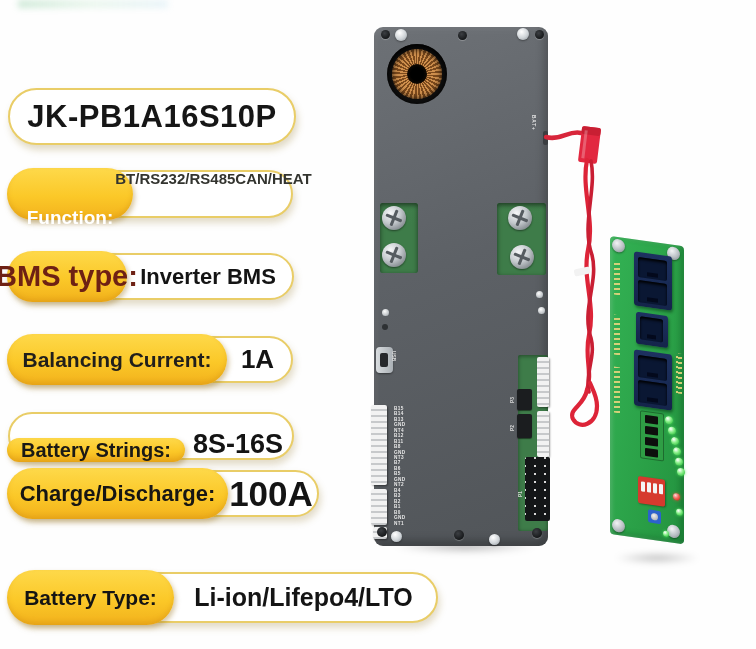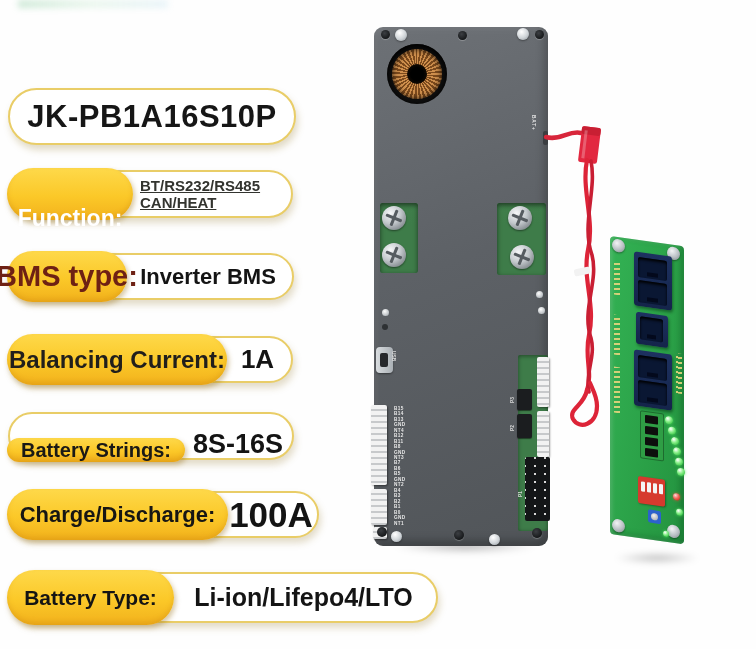--- a/index.html
+++ b/index.html
@@ -32,32 +32,32 @@
     display:flex; align-items:center; justify-content:center;
   }
   .badge-label { font-weight:700; white-space:nowrap; }
   .spec .value {
     position:absolute; top:0; bottom:0; right:6px;
     display:flex; align-items:center; justify-content:center;
     font-weight:700; color:#141414; white-space:nowrap;
   }
   
   .r0 { left:8px; top:170px; width:285px; height:48px; }
-  .r0 .badge { width:126px; } .r0 .badge-label { color:#ffffff; font-size:23px;margin-top:48px; }
-  .r0 .value { left:132px; flex-direction:column; align-items:flex-start; justify-content:center; font-size:15px; line-height:17px; color:#33342f;text-decoration:underline; }
+  .r0 .badge { width:126px; } .r0 .badge-label { color:#ffffff; font-size:19px;margin-top:48px; }
+  .r0 .value { left:132px; align-items:flex-start; justify-content:center; font-size:15px; line-height:17px; color:#33342f; }
   .r1 { left:8px; top:253px; width:286px; height:47px; }
   .r1 .badge { width:120px; } .r1 .badge-label { color:#6e2114; font-size:29px; }
   .r1 .value { left:120px; font-size:22px; }
   .r2 { left:8px; top:336px; width:285px; height:47px; }
-  .r2 .badge { width:220px; } .r2 .badge-label { color:#211f1c; font-size:24px; }
+  .r2 .badge { width:220px; } .r2 .badge-label { color:#211f1c; font-size:21px; }
   .r2 .value { left:220px; font-size:26px; }
   .r3 { left:8px; top:412px; width:286px; height:48px; }
   .r3 .badge { width:178px;margin-top:28px; } .r3 .badge-label { color:#1a1916; font-size:20px; }
   .r3 .value { left:180px; font-size:27px;margin-top:16px; }
-  .r4 { left:8px; top:491px; width:311px; height:47px;text-decoration:underline; }
+  .r4 { left:8px; top:470px; width:311px; height:47px;text-decoration:underline; }
   .r4 .badge { width:221px; } .r4 .badge-label { color:#171614; font-size:22px; }
   .r4 .value { left:221px; font-size:35px; }
   .r5 { left:8px; top:572px; width:430px; height:51px; }
   .r5 .badge { width:167px; } .r5 .badge-label { color:#141414; font-size:21px; }
   .r5 .value { left:167px; font-size:25px; }
 
   
   #board {
     position:absolute; left:374px; top:27px; width:174px; height:519px;
     background:linear-gradient(160deg,#6d7176 0%, #5d6166 45%, #515559 100%);

